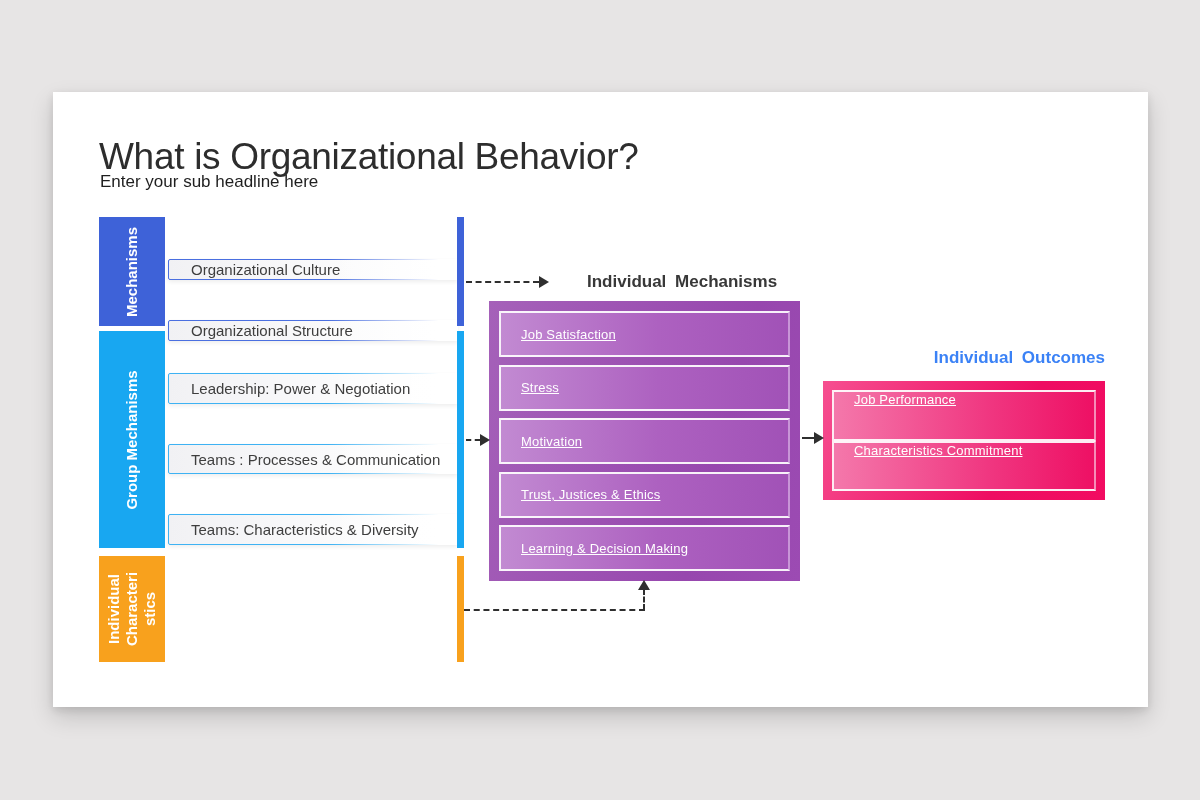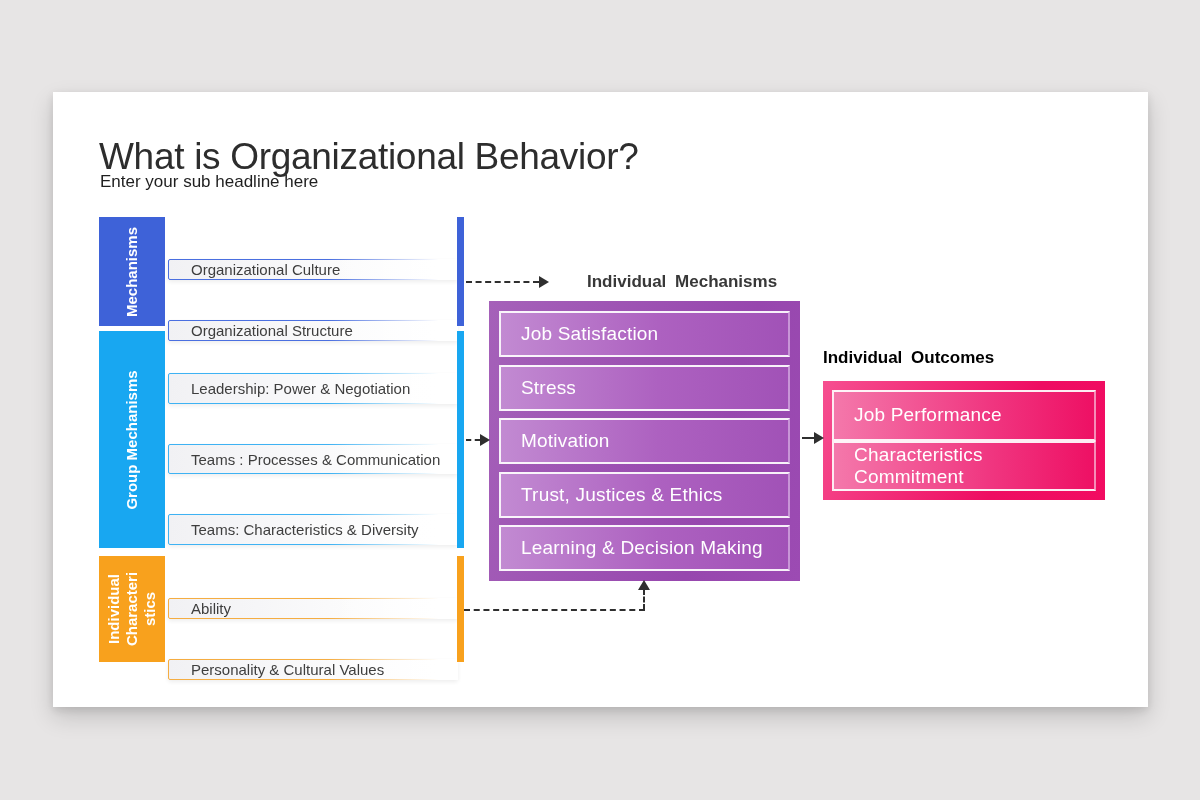--- a/index.html
+++ b/index.html
@@ -82,40 +82,40 @@
     display:flex; flex-direction:column; justify-content:space-between;
   }
   .pitem {
     height:46px;
     background:linear-gradient(to right, #c28ad2 0%, #ad61c0 55%, #a152b7 100%);
     border:2px solid rgba(255,255,255,0.92);
     border-right-color:rgba(255,255,255,0.10);
     display:flex; align-items:center; padding-left:20px;
   }
   .pitem span, .kitem span {
-    color:#ffffff; font-size:19px; font-weight:500; letter-spacing:0.2px;
+    color:#ffffff; font-size:13px; font-weight:500; letter-spacing:0.2px;text-decoration:underline;
   }
 
   
   .out-header {
-    position:absolute; left:770px; top:256px; width:282px; text-align:left;
-    font-size:17px; font-weight:700; color:#000000; word-spacing:4px;
+    position:absolute; left:770px; top:256px; width:282px; text-align:right;
+    font-size:17px; font-weight:700; color:#3b82f6; word-spacing:4px;
   }
   .pink-box {
     position:absolute; left:770px; top:289px; width:282px; height:119px;
     background:linear-gradient(115deg, #f64f90 0%, #ee0d62 65%, #f20b61 100%);
     padding:9px;
     display:flex; flex-direction:column; justify-content:space-between;
   }
   .kitem {
     height:59px;
     background:linear-gradient(to right, #f478ab 0%, #f03680 60%, #ee1064 100%);
     border:2px solid rgba(255,255,255,0.92);
     border-right-color:rgba(255,255,255,0.15);
-    display:flex; align-items:center; padding-left:20px;
+    display:flex; align-items:flex-start; padding-left:20px;
   }
 
   
   .dash-h { position:absolute; height:0; border-top:2px dashed #2f2f2f; }
   .dash-v { position:absolute; width:0; border-left:2px dashed #2f2f2f; }
   .tri-right {
     position:absolute; width:0; height:0;
     border-left:10px solid #2f2f2f;
     border-top:6px solid transparent; border-bottom:6px solid transparent;
   }
@@ -172,28 +172,20 @@
           <span>Teams: Characteristics &amp; Diversity</span>
         </div>
     </div>
     <div class="gbar"></div>
   </div>
 
   <div class="grow row2">
     <div class="glabel">
       <span class="rot wrap">Individual Characteri stics</span>
     </div>
-    <div class="gitems">
-      <div class="gitem">
-          <span>Ability</span>
-        </div>
-      <div class="gitem">
-          <span>Personality &amp; Cultural Values</span>
-        </div>
-    </div>
     <div class="gbar"></div>
   </div>
 
   <div class="mech-header">Individual Mechanisms</div>
   <div class="purple-box">
     <div class="pitem">
         <span>Job Satisfaction</span>
       </div>
     <div class="pitem">
         <span>Stress</span>

